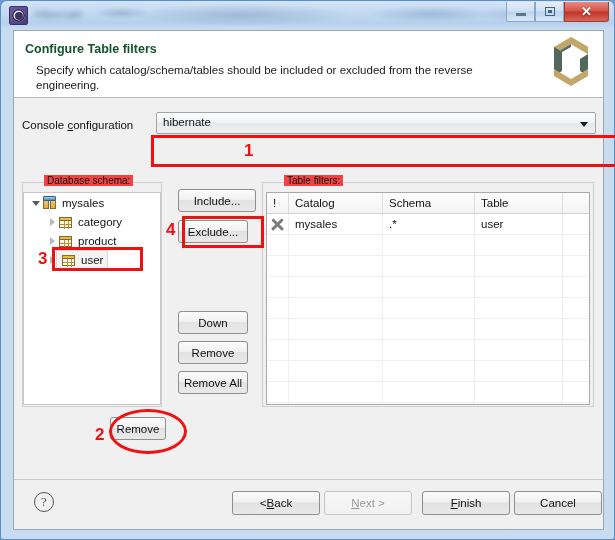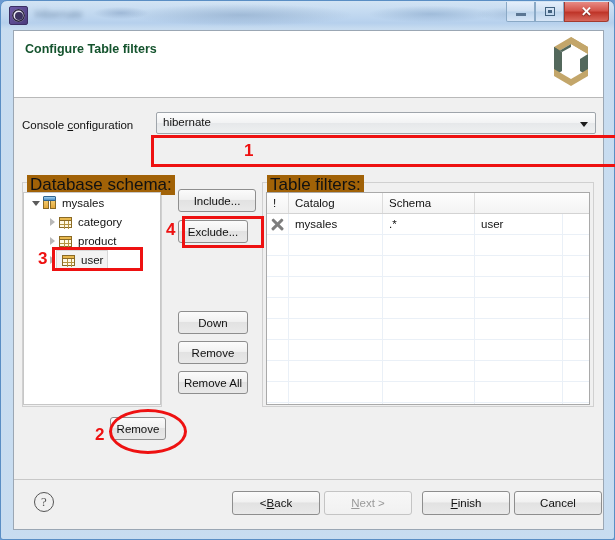--- a/index.html
+++ b/index.html
@@ -155,24 +155,24 @@
   }
 
   
   .groupbox {
     position: absolute;
     border: 1px solid #d0d0d0;
     box-sizing: border-box;
     background: transparent;
   }
   .group-label {
-    position: absolute; top: -8px; left: 4px;
-    background: #a16207;
+    position: absolute; top: -8px; left: 21px;
+    background: #ef4444;
     padding: 0 3px;
-    font-size: 17px; color: #111;
+    font-size: 10px; color: #111;
     white-space: nowrap;
   }
 
   #grp-schema { left: 8px; top: 151px; width: 140px; height: 225px; }
   #grp-filters { left: 248px; top: 151px; width: 332px; height: 225px; }
 
   
   #tree {
     position: absolute;
     left: 9px; top: 161px;
@@ -409,20 +409,21 @@
     </div>
     <div class="winbtn" id="btn-close">
       <div class="glyph-close">✕</div>
     </div>
   </div>
 
   <div id="client">
 
     <div id="header">
       <div id="header-title">Configure Table filters</div>
+      <div id="header-desc">Specify which catalog/schema/tables should be included or excluded from the reverse engineering.</div>
       <svg id="hibernate-logo" viewBox="0 0 60 62">
         <polygon points="30,3 47,13 47,20 30,10 13,20 13,13" fill="#c3a66a"></polygon>
         <polygon points="13,13 13,34 30,44 30,52 13,42 13,20" fill="#ffffff" opacity="0"></polygon>
         <polygon points="13,13 13,34 21,29 21,18" fill="#53685c"></polygon>
         <polygon points="13,13 21,18 30,13 30,10 13,20" fill="#53685c"></polygon>
         <polygon points="30,10 47,20 47,13 30,3" fill="#c3a66a"></polygon>
         <polygon points="13,20 13,42 21,37 21,25" fill="#53685c"></polygon>
         <polygon points="47,20 47,42 39,37 39,25" fill="#53685c"></polygon>
         <polygon points="30,52 47,42 47,35 30,45" fill="#c3a66a"></polygon>
         <polygon points="13,42 30,52 30,45 13,35" fill="#c3a66a"></polygon>
@@ -513,20 +514,21 @@
 
     <div class="groupbox" id="grp-filters">
       <div class="group-label">Table filters:</div>
     </div>
 
     <div id="grid">
       <div id="grid-head">
         <div class="hc col-bang">!</div>
         <div class="hc col-catalog">Catalog</div>
         <div class="hc col-schema">Schema</div>
+        <div class="hc col-table">Table</div>
         <div class="hc col-last"></div>
       </div>
 
       <div class="grid-row">
         <div class="gc col-bang">
           <span class="x-icon">
               <i></i>
               <i></i>
             </span>
         </div>

